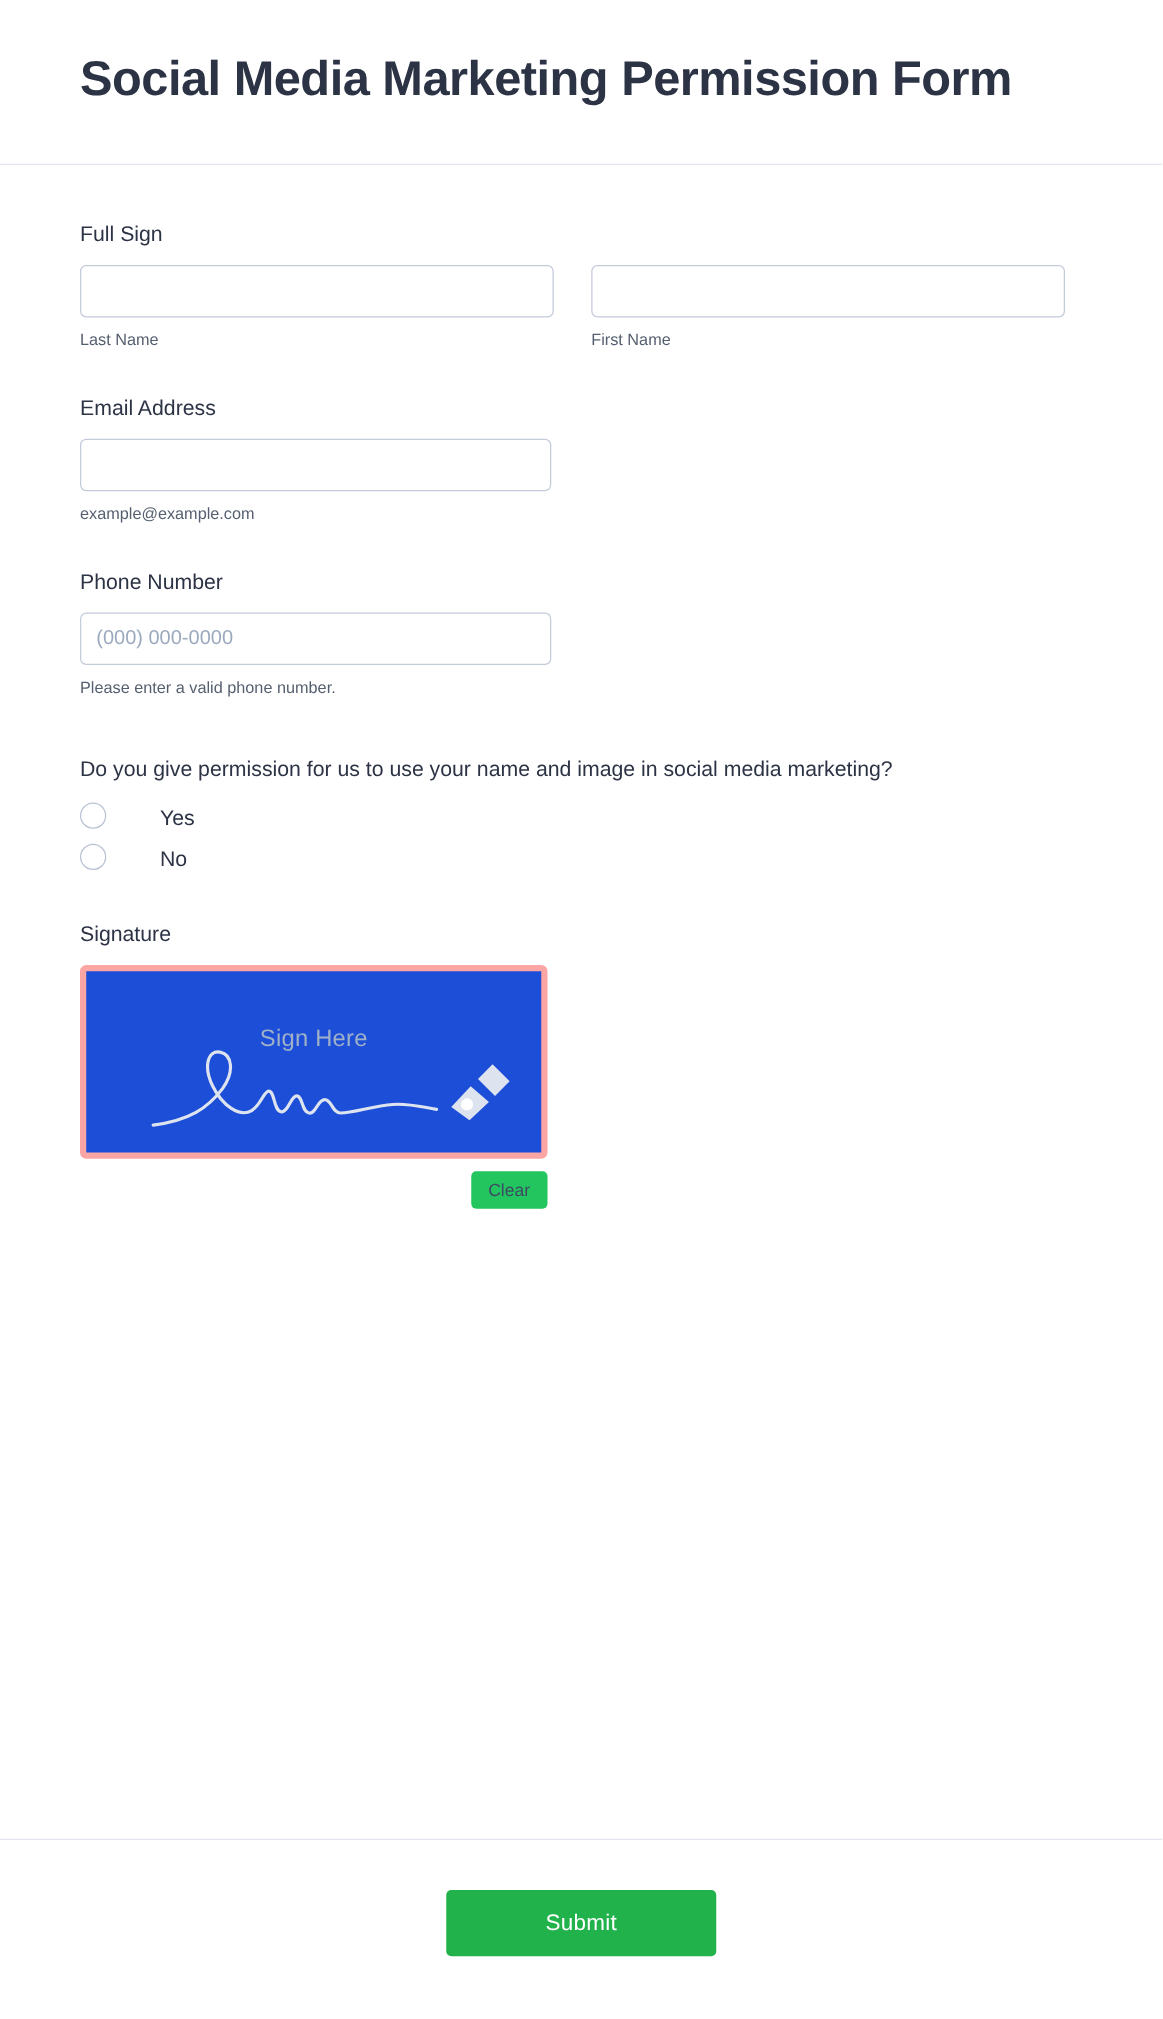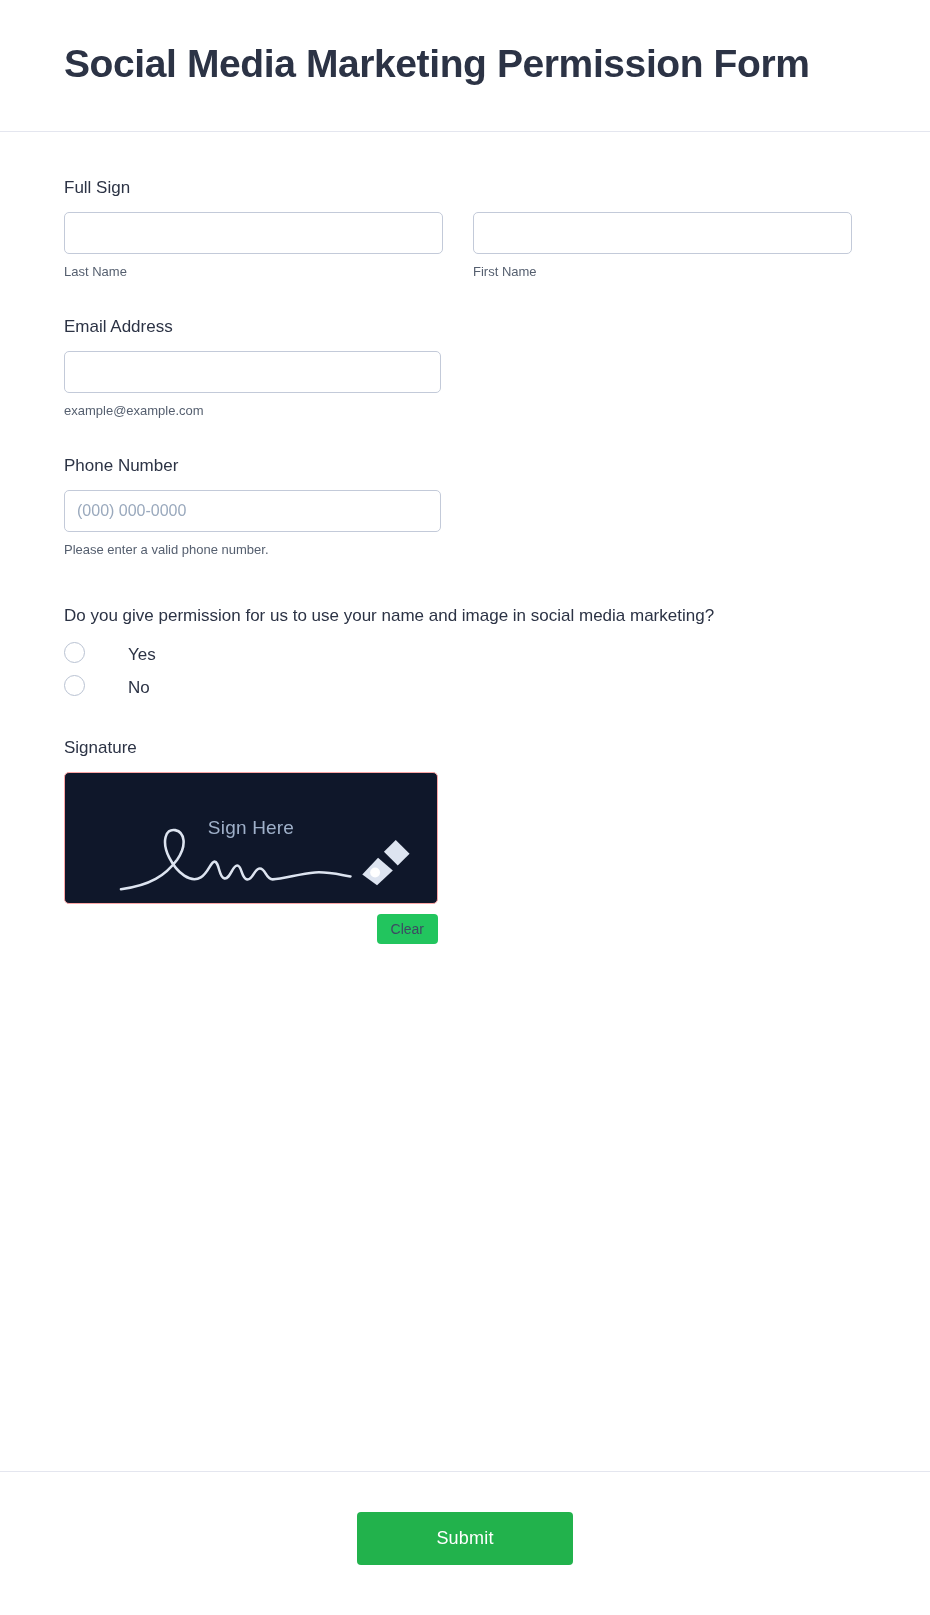--- a/index.html
+++ b/index.html
@@ -143,24 +143,24 @@
     border: 1px solid #c3cad9;
     border-radius: 5px;
     outline: none;
     resize: vertical;
   }
 
   
   .signature-pad {
     position: relative;
     width: 374px;
-    height: 132px;
-    border: 1px solid #fca5a5;
+    height: 155px;
+    border: 5px solid #fca5a5;
     border-radius: 5px;
-    background: #0f172a;
+    background: #1d4ed8;
     overflow: hidden;
   }
   .signature-art {
     position: absolute;
     left: 0;
     top: 0;
     width: 100%;
     height: 100%;
     pointer-events: none;
   }

